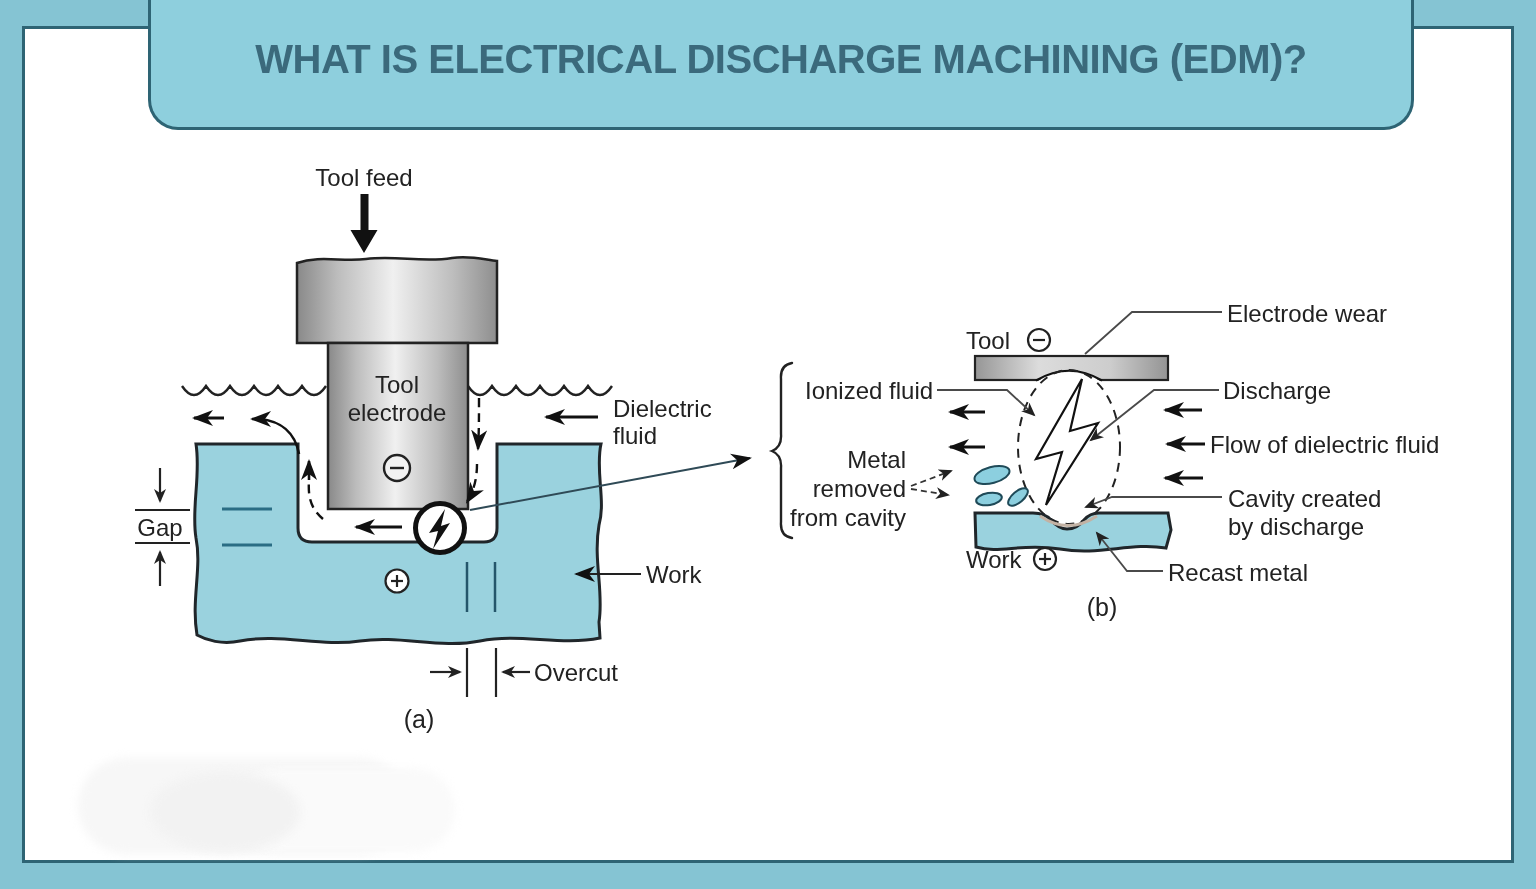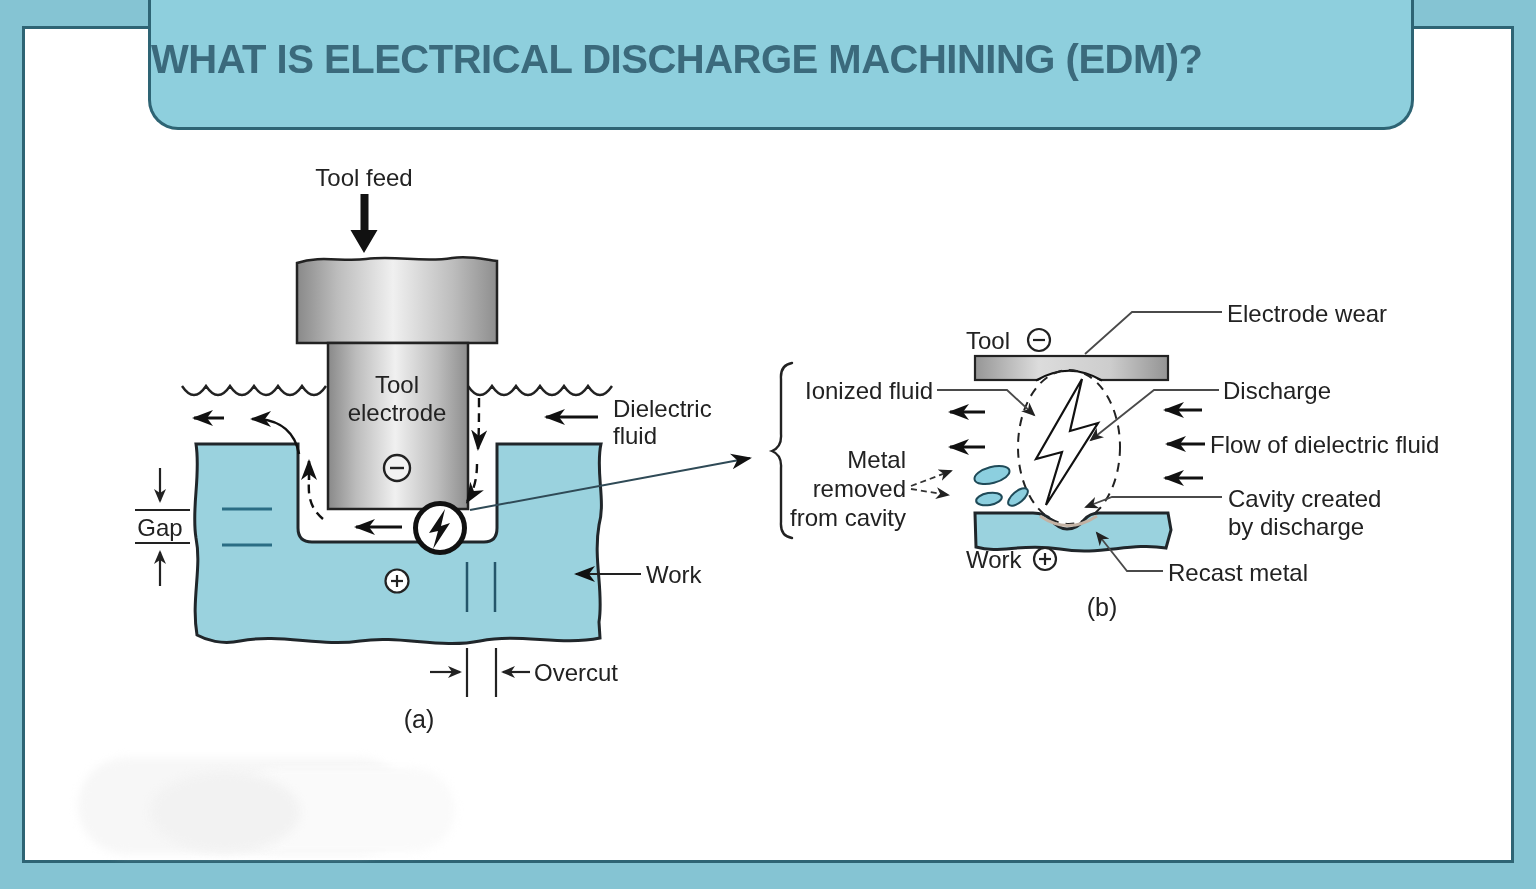--- a/index.html
+++ b/index.html
@@ -2,21 +2,21 @@
 <html><head>
 <meta charset="utf-8">
 <style>
   html,body{margin:0;padding:0;background:#fff;}
   .slide{position:relative;width:1536px;height:889px;background:#85c4d3;overflow:hidden;
          font-family:"Liberation Sans",sans-serif;}
   .panel{position:absolute;left:22px;top:26px;width:1492px;height:837px;background:#ffffff;
          border:3px solid #2e6474;box-sizing:border-box;}
   .banner{position:absolute;left:148px;top:0;width:1266px;height:130px;background:#8ecfdd;
           border:3px solid #2e6474;border-top:none;border-radius:0 0 30px 30px;box-sizing:border-box;
-          display:flex;align-items:center;}
+          display:flex;align-items:center;justify-content:center;}
   .banner h1{margin:0;transform:translateY(-4px);font-size:40px;font-weight:bold;color:#3b6a7c;
              letter-spacing:-0.5px;white-space:nowrap;}
   .wm{position:absolute;background:#f7f7f7;border-radius:50px;filter:blur(4px);}
   .wm1{left:78px;top:758px;width:330px;height:96px;}
   .wm2{left:235px;top:768px;width:220px;height:84px;background:#fafafa;}
   .wm3{left:150px;top:772px;width:150px;height:80px;background:#f2f2f2;border-radius:50%;}
   svg.fig{position:absolute;left:0;top:0;width:1536px;height:889px;}
   .lbl{font-family:"Liberation Sans",sans-serif;font-size:24px;fill:#222;}
   .cap{font-family:"Liberation Sans",sans-serif;font-size:25px;fill:#222;}
 </style>

